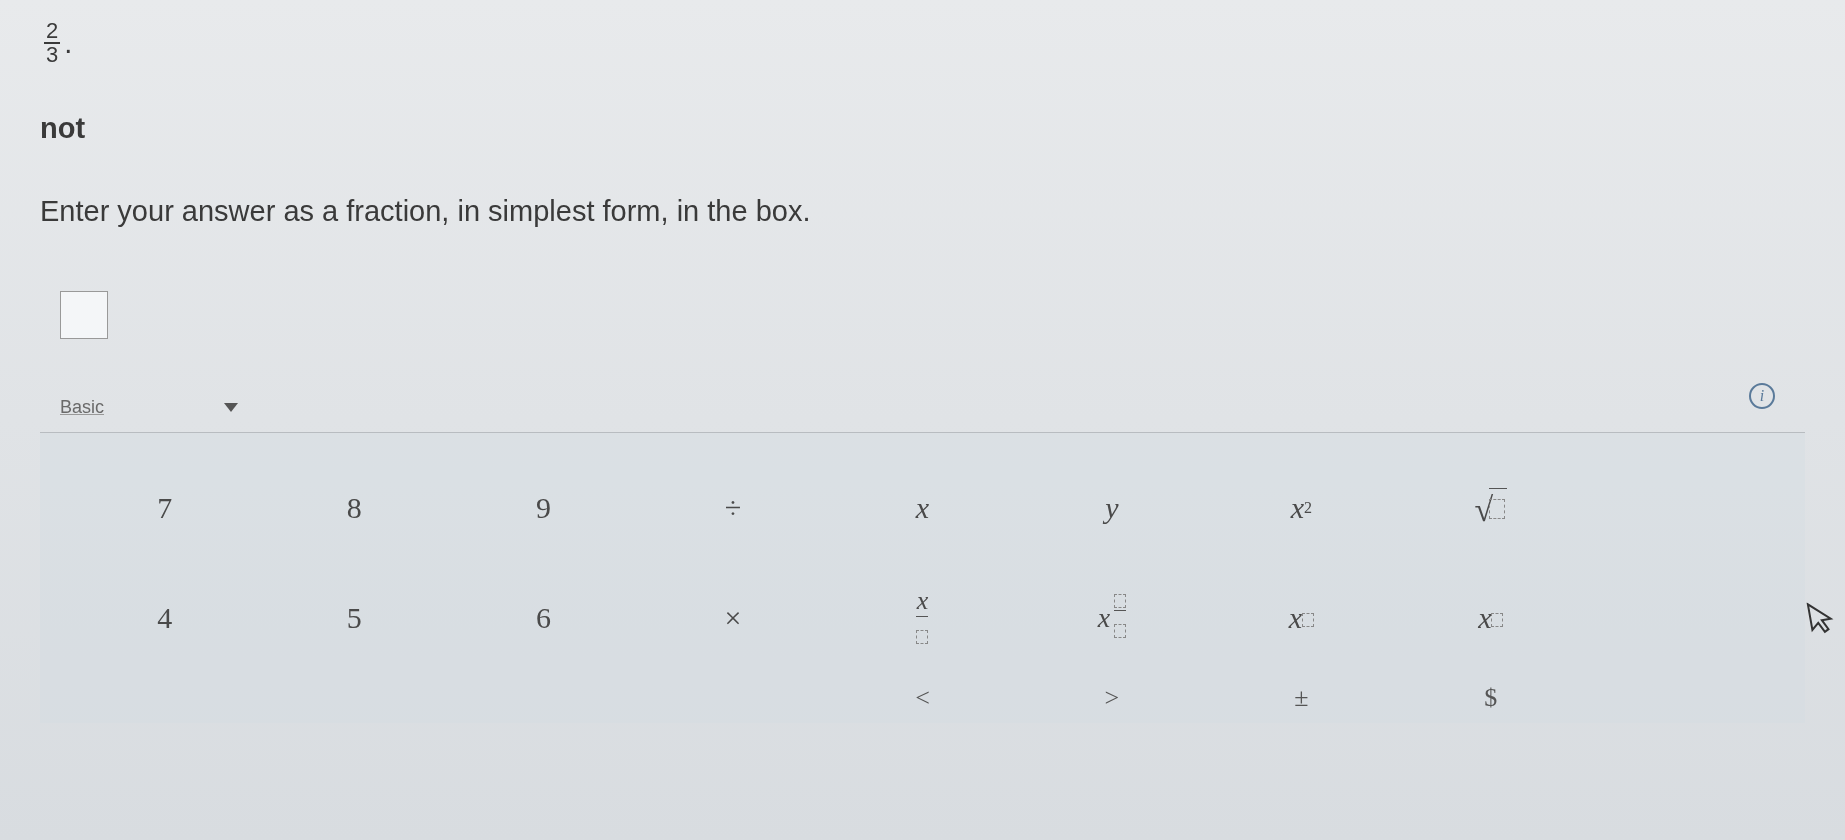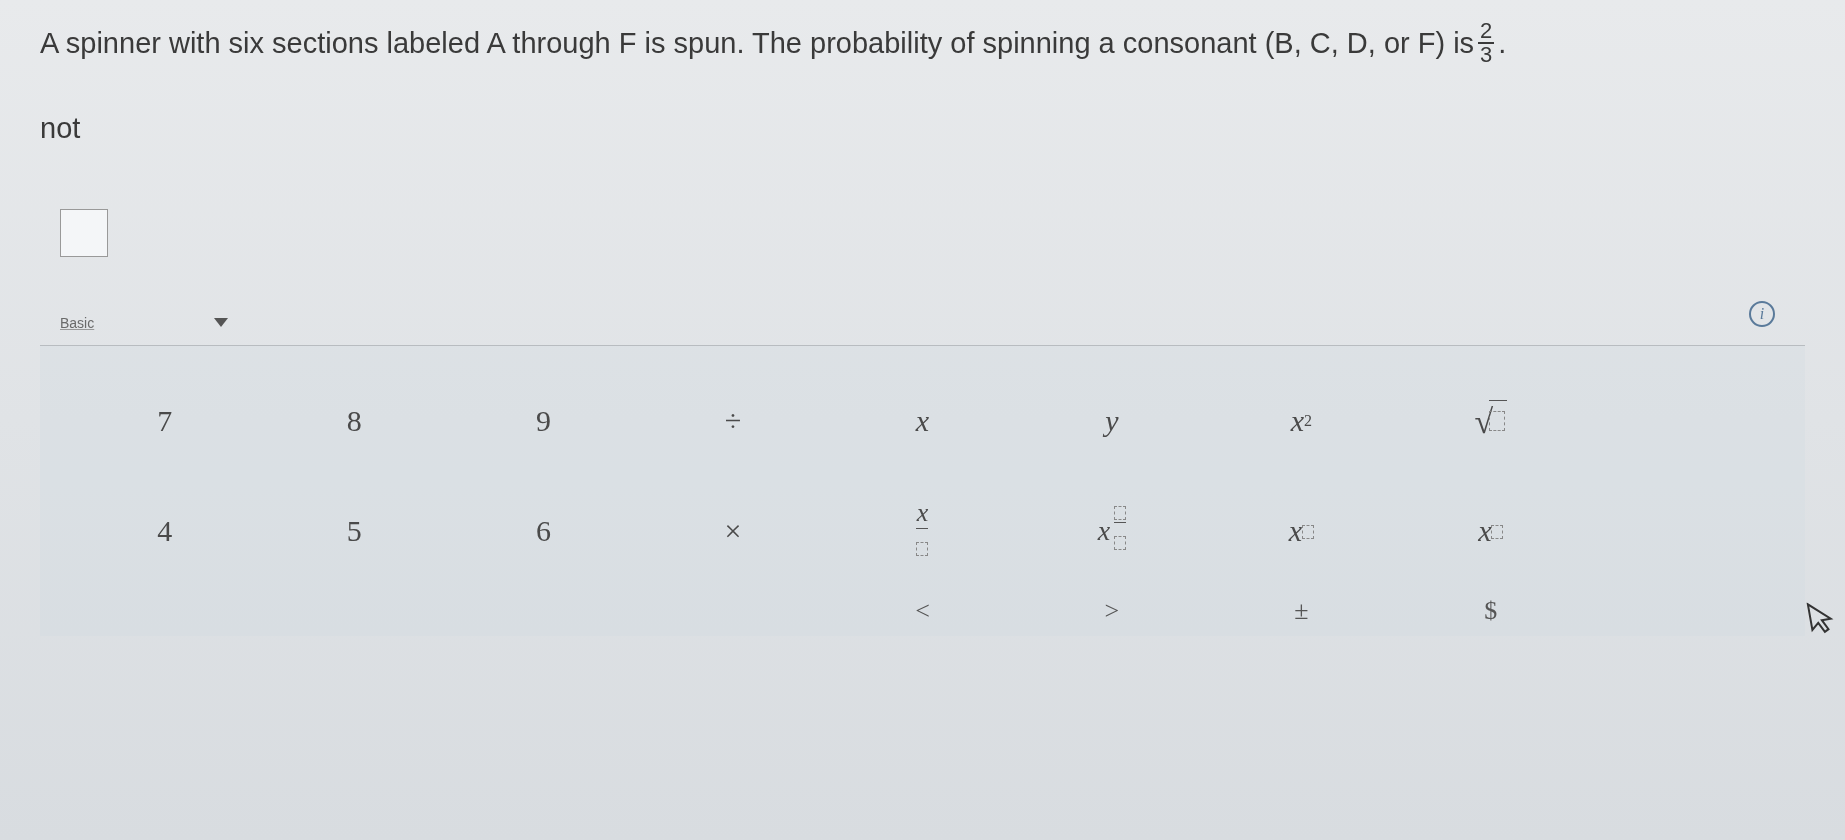--- a/index.html
+++ b/index.html
@@ -17,21 +17,21 @@
   }
   .question-line {
     font-size: 29px;
     color: #3a3a3a;
     margin-bottom: 42px;
     line-height: 1.4;
     display: flex;
     align-items: center;
     flex-wrap: wrap;
   }
-  .question-line .bold { font-weight: normal; }
+  .question-line .bold { font-weight: bold; }
   .frac {
     display: inline-flex;
     flex-direction: column;
     align-items: center;
     font-size: 22px;
     line-height: 1;
     vertical-align: middle;
     margin: 0 4px;
   }
   .frac .num { padding: 0 2px; }
@@ -52,21 +52,21 @@
   .editor-header {
     display: flex;
     align-items: center;
     padding: 8px 20px;
     position: relative;
   }
   .editor-header .dropdown {
     display: flex;
     align-items: center;
     gap: 120px;
-    font-size: 14px;
+    font-size: 18px;
     color: #6a6a6a;
     cursor: pointer;
     text-decoration: underline;
     text-decoration-color: #999;
   }
   .editor-header .chev {
     width: 0; height: 0;
     border-left: 7px solid transparent;
     border-right: 7px solid transparent;
     border-top: 9px solid #555;
@@ -146,30 +146,30 @@
     color: #333;
     transform: rotate(-10deg);
   }
   .row3 { font-size: 26px; color:#555; align-self: start;}
 </style>
 </head>
 <body>
 
 <div class="question-area">
   <div class="question-line">
-    <span>A spinner with six sections labeled A through F is spun. The probability of spinning a consonant (B, C, D, or F) is </span>
     <span class="frac">
       <span class="num">2</span>
       <span class="den">3</span>
     </span>
     <span>.</span>
   </div>
   <div class="question-line">
     <span class="bold">not</span>
   </div>
+  <div class="question-line">Enter your answer as a fraction, in simplest form, in the box.</div>
 
   <div class="answer-box"></div>
 </div>
 
 <div class="editor">
   <div class="editor-header">
     <div class="dropdown">
       <span>Basic</span>
       <span class="chev"></span>
     </div>

